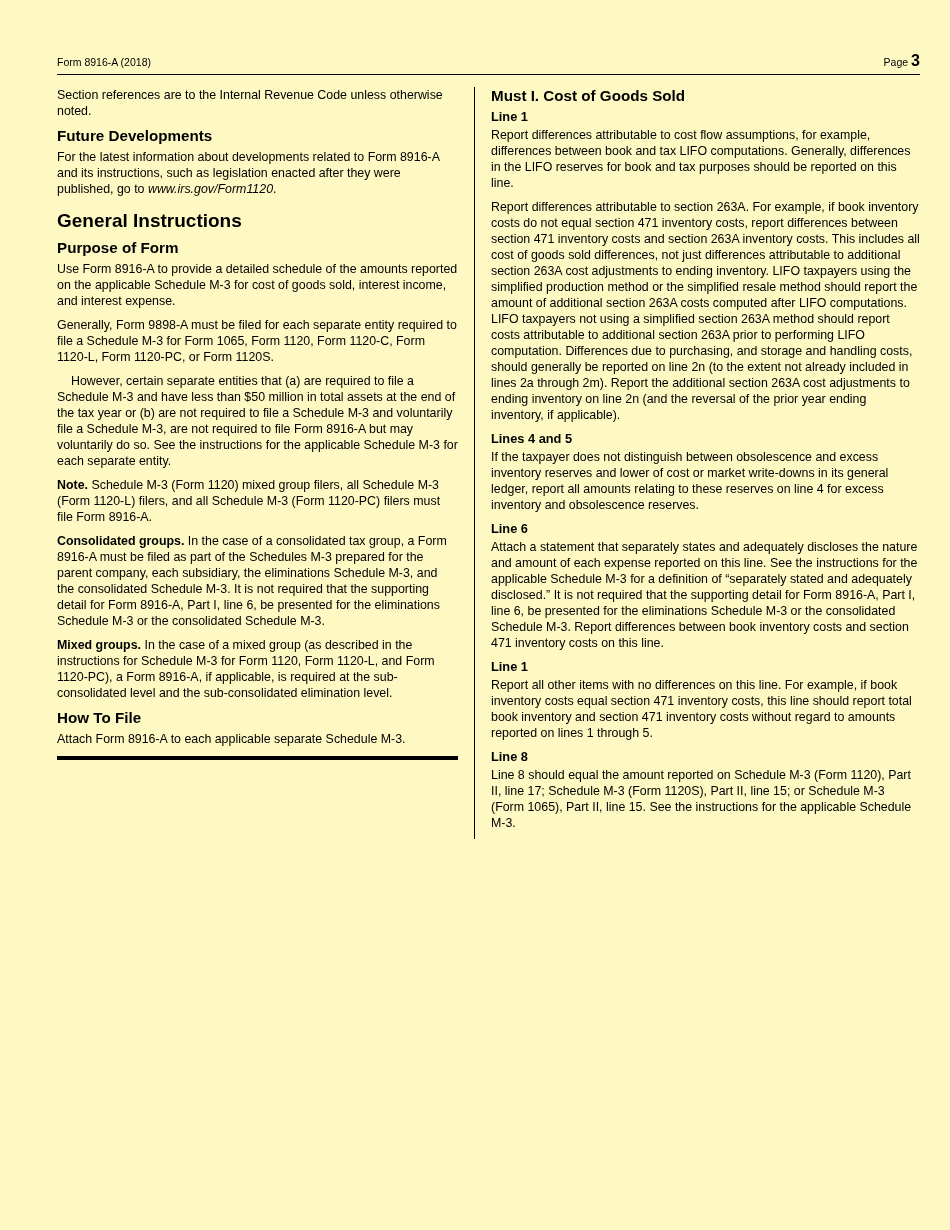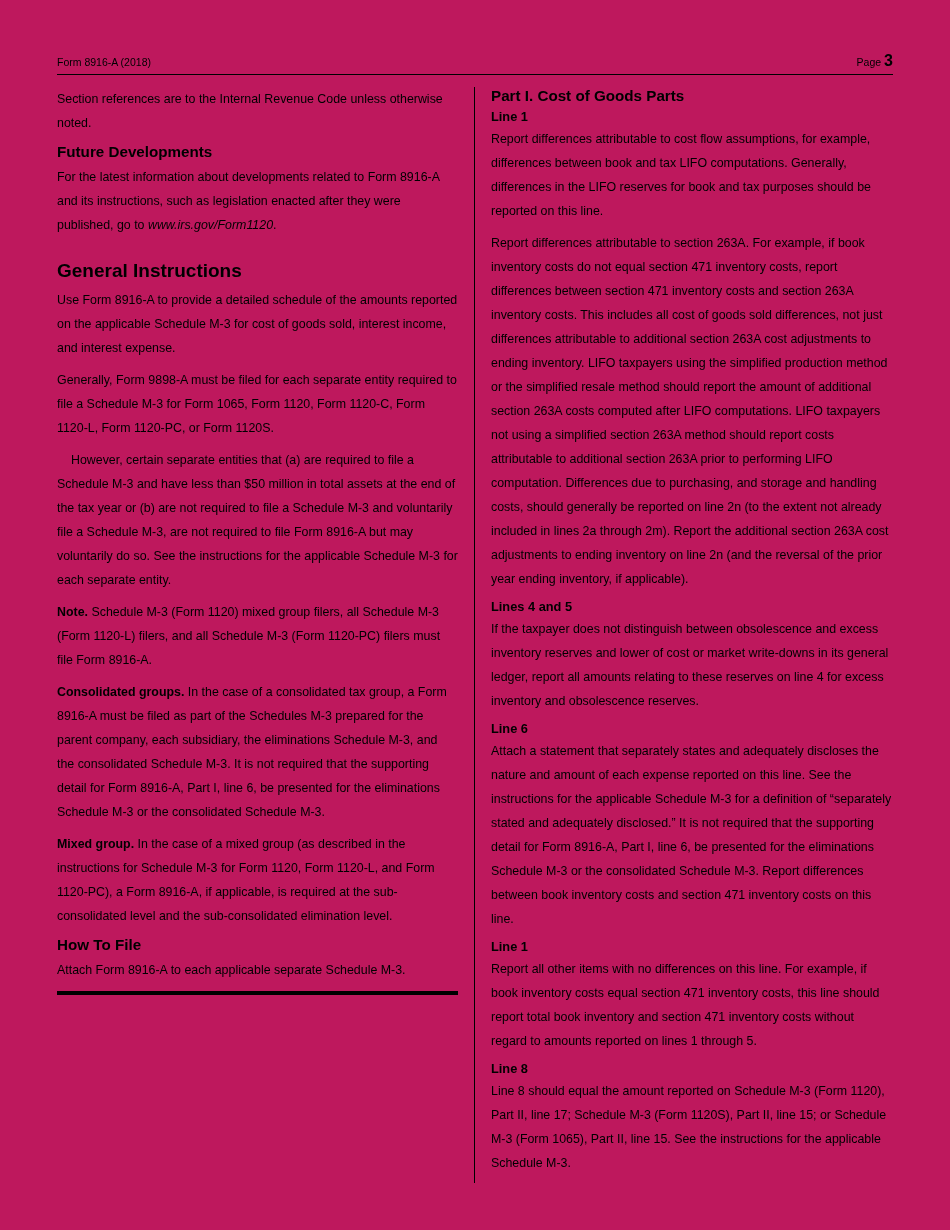--- a/index.html
+++ b/index.html
@@ -1,24 +1,24 @@
 <!DOCTYPE html>
 <html><head>
 <meta charset="utf-8">
 <style>
   * { margin: 0; padding: 0; box-sizing: border-box; }
   html, body { background: #ffffff; }
   .page {
     width: 950px;
     height: 1230px;
     margin: 0 auto;
-    background: #be185d;
+    background: #fef9c3;
     color: #000000;
     font-family: "Liberation Sans", sans-serif;
-    padding: 52px 57px 0 57px;
+    padding: 52px 30px 0 57px;
     position: relative;
     overflow: hidden;
   }
   .page-header {
     display: flex;
     justify-content: space-between;
     align-items: baseline;
   }
   .form-id { font-size: 10.5px; }
   .page-right { font-size: 10.5px; }
@@ -38,29 +38,29 @@
   }
   .col-left { width: 401px; }
   .col-divider {
     width: 1px;
     background: #000;
     margin: 0 16px;
   }
   .col-right { flex: 1; }
   p.body {
     font-size: 12.4px;
-    line-height: 24px;
+    line-height: 16px;
     margin-bottom: 8px;
     text-align: left;
   }
   p.indent { text-indent: 14px; }
   h1.big {
     font-size: 19px;
     font-weight: bold;
-    margin: 23px 0 6px 0;
+    margin: 13px 0 6px 0;
   }
   h2.sec {
     font-size: 15.2px;
     font-weight: bold;
     margin: 7px 0 5px 0;
   }
   h2.first { margin-top: 0; }
   h3.line {
     font-size: 12.8px;
     font-weight: bold;
@@ -90,39 +90,40 @@
   <div class="columns">
 
     <div class="col-left">
       <p class="body">Section references are to the Internal Revenue Code unless otherwise noted.</p>
 
       <h2 class="sec">Future Developments</h2>
       <p class="body"><span>For the latest information about developments related to Form 8916-A and its instructions, such as legislation enacted after they were published, go to </span><i class="url">www.irs.gov/Form1120</i><span>.</span></p>
 
       <h1 class="big">General Instructions</h1>
 
+      <h2 class="sec">Purpose of Form</h2>
       <p class="body">Use Form 8916-A to provide a detailed schedule of the amounts reported on the applicable Schedule M-3 for cost of goods sold, interest income, and interest expense.</p>
 
       <p class="body">Generally, Form 9898-A must be filed for each separate entity required to file a Schedule M-3 for Form 1065, Form 1120, Form 1120-C, Form 1120-L, Form 1120-PC, or Form 1120S.</p>
       <p class="body indent">However, certain separate entities that (a) are required to file a Schedule M-3 and have less than $50 million in total assets at the end of the tax year or (b) are not required to file a Schedule M-3 and voluntarily file a Schedule M-3, are not required to file Form 8916-A but may voluntarily do so. See the instructions for the applicable Schedule M-3 for each separate entity.</p>
       <p class="body"><b class="lead">Note.</b><span> Schedule M-3 (Form 1120) mixed group filers, all Schedule M-3 (Form 1120-L) filers, and all Schedule M-3 (Form 1120-PC) filers must file Form 8916-A.</span></p>
       <p class="body"><b class="lead">Consolidated groups.</b><span> In the case of a consolidated tax group, a Form 8916-A must be filed as part of the Schedules M-3 prepared for the parent company, each subsidiary, the eliminations Schedule M-3, and the consolidated Schedule M-3. It is not required that the supporting detail for Form 8916-A, Part I, line 6, be presented for the eliminations Schedule M-3 or the consolidated Schedule M-3.</span></p>
-      <p class="body"><b class="lead">Mixed group.</b><span> In the case of a mixed group (as described in the instructions for Schedule M-3 for Form 1120, Form 1120-L, and Form 1120-PC), a Form 8916-A, if applicable, is required at the sub-consolidated level and the sub-consolidated elimination level.</span></p>
+      <p class="body"><b class="lead">Mixed groups.</b><span> In the case of a mixed group (as described in the instructions for Schedule M-3 for Form 1120, Form 1120-L, and Form 1120-PC), a Form 8916-A, if applicable, is required at the sub-consolidated level and the sub-consolidated elimination level.</span></p>
 
       <h2 class="sec">How To File</h2>
       <p class="body">Attach Form 8916-A to each applicable separate Schedule M-3.</p>
 
       <div class="section-bar"></div>
 
     </div>
 
     <div class="col-divider"></div>
 
     <div class="col-right">
-      <h2 class="sec first">Part I. Cost of Goods Parts</h2>
+      <h2 class="sec first">Must I. Cost of Goods Sold</h2>
 
       <h3 class="line">Line 1</h3>
       <p class="body">Report differences attributable to cost flow assumptions, for example, differences between book and tax LIFO computations. Generally, differences in the LIFO reserves for book and tax purposes should be reported on this line.</p>
 
       <p class="body">Report differences attributable to section 263A. For example, if book inventory costs do not equal section 471 inventory costs, report differences between section 471 inventory costs and section 263A inventory costs. This includes all cost of goods sold differences, not just differences attributable to additional section 263A cost adjustments to ending inventory. LIFO taxpayers using the simplified production method or the simplified resale method should report the amount of additional section 263A costs computed after LIFO computations. LIFO taxpayers not using a simplified section 263A method should report costs attributable to additional section 263A prior to performing LIFO computation. Differences due to purchasing, and storage and handling costs, should generally be reported on line 2n (to the extent not already included in lines 2a through 2m). Report the additional section 263A cost adjustments to ending inventory on line 2n (and the reversal of the prior year ending inventory, if applicable).</p>
 
       <h3 class="line">Lines 4 and 5</h3>
       <p class="body">If the taxpayer does not distinguish between obsolescence and excess inventory reserves and lower of cost or market write-downs in its general ledger, report all amounts relating to these reserves on line 4 for excess inventory and obsolescence reserves.</p>
 
       <h3 class="line">Line 6</h3>

